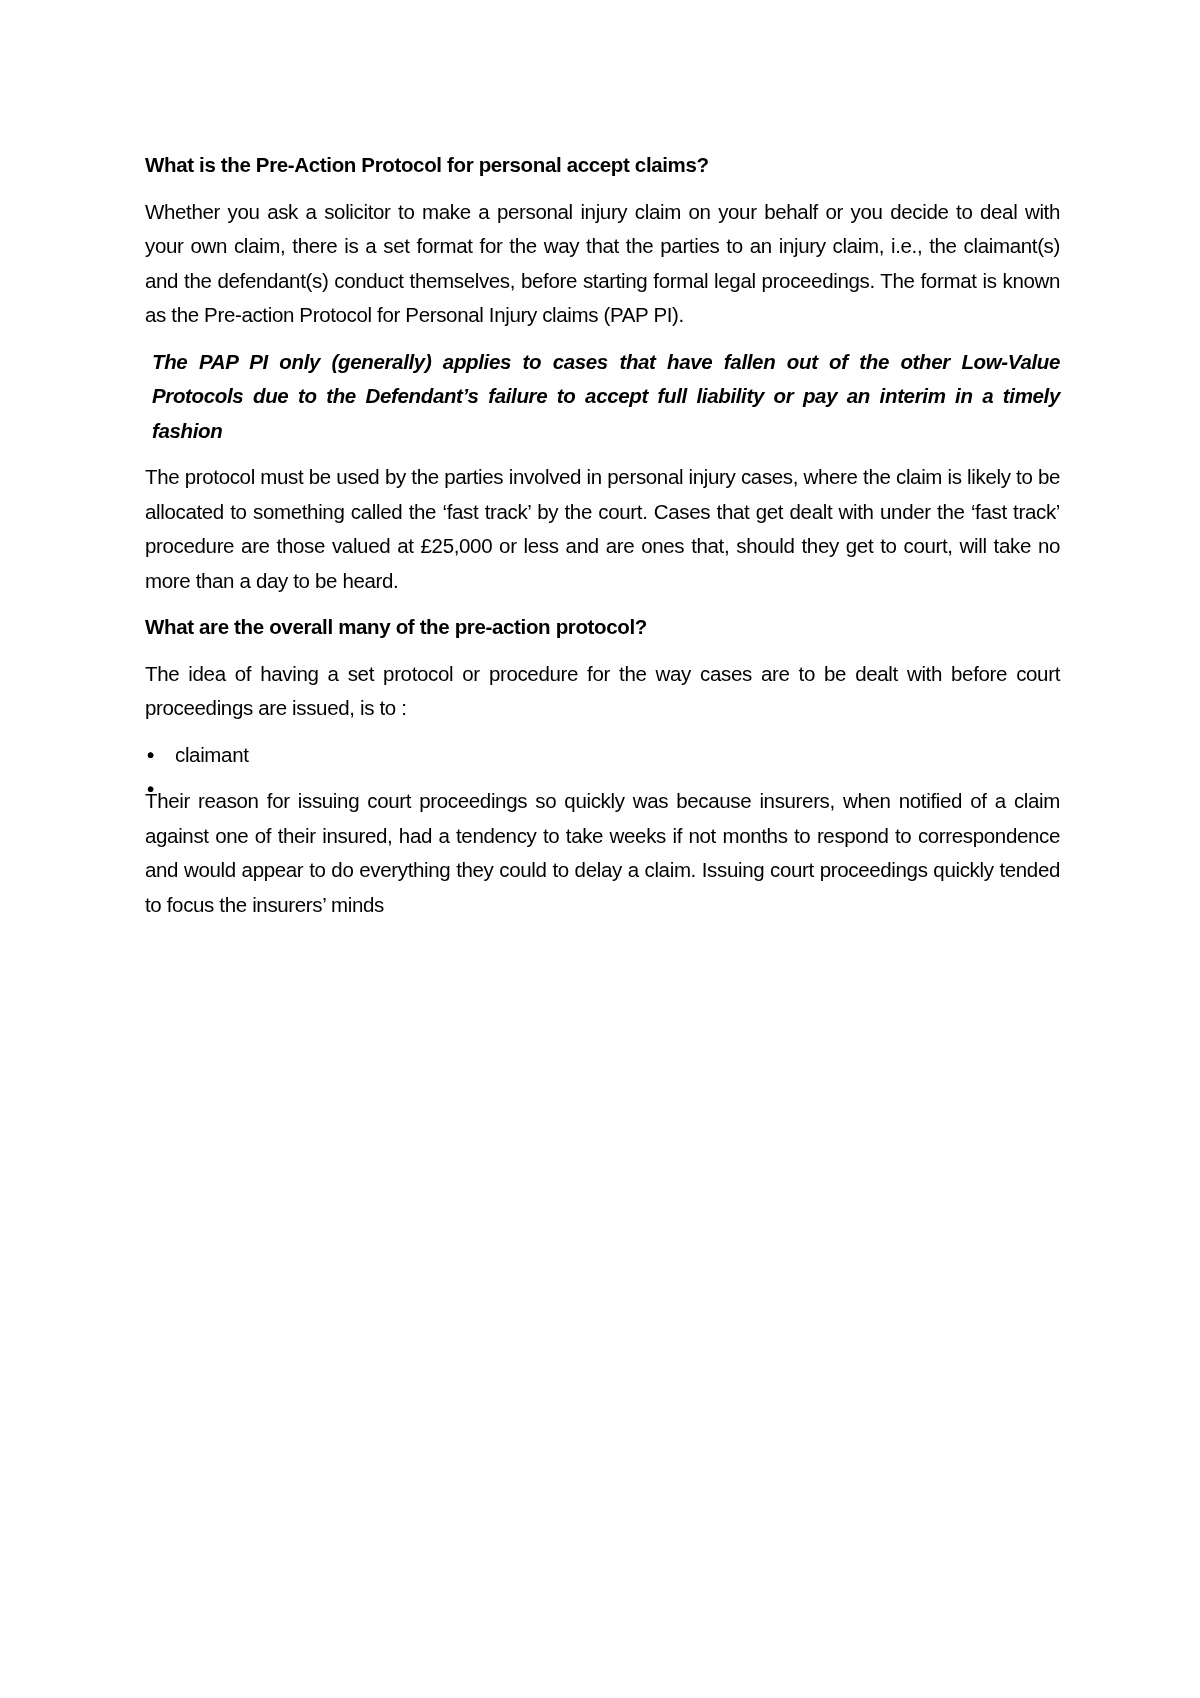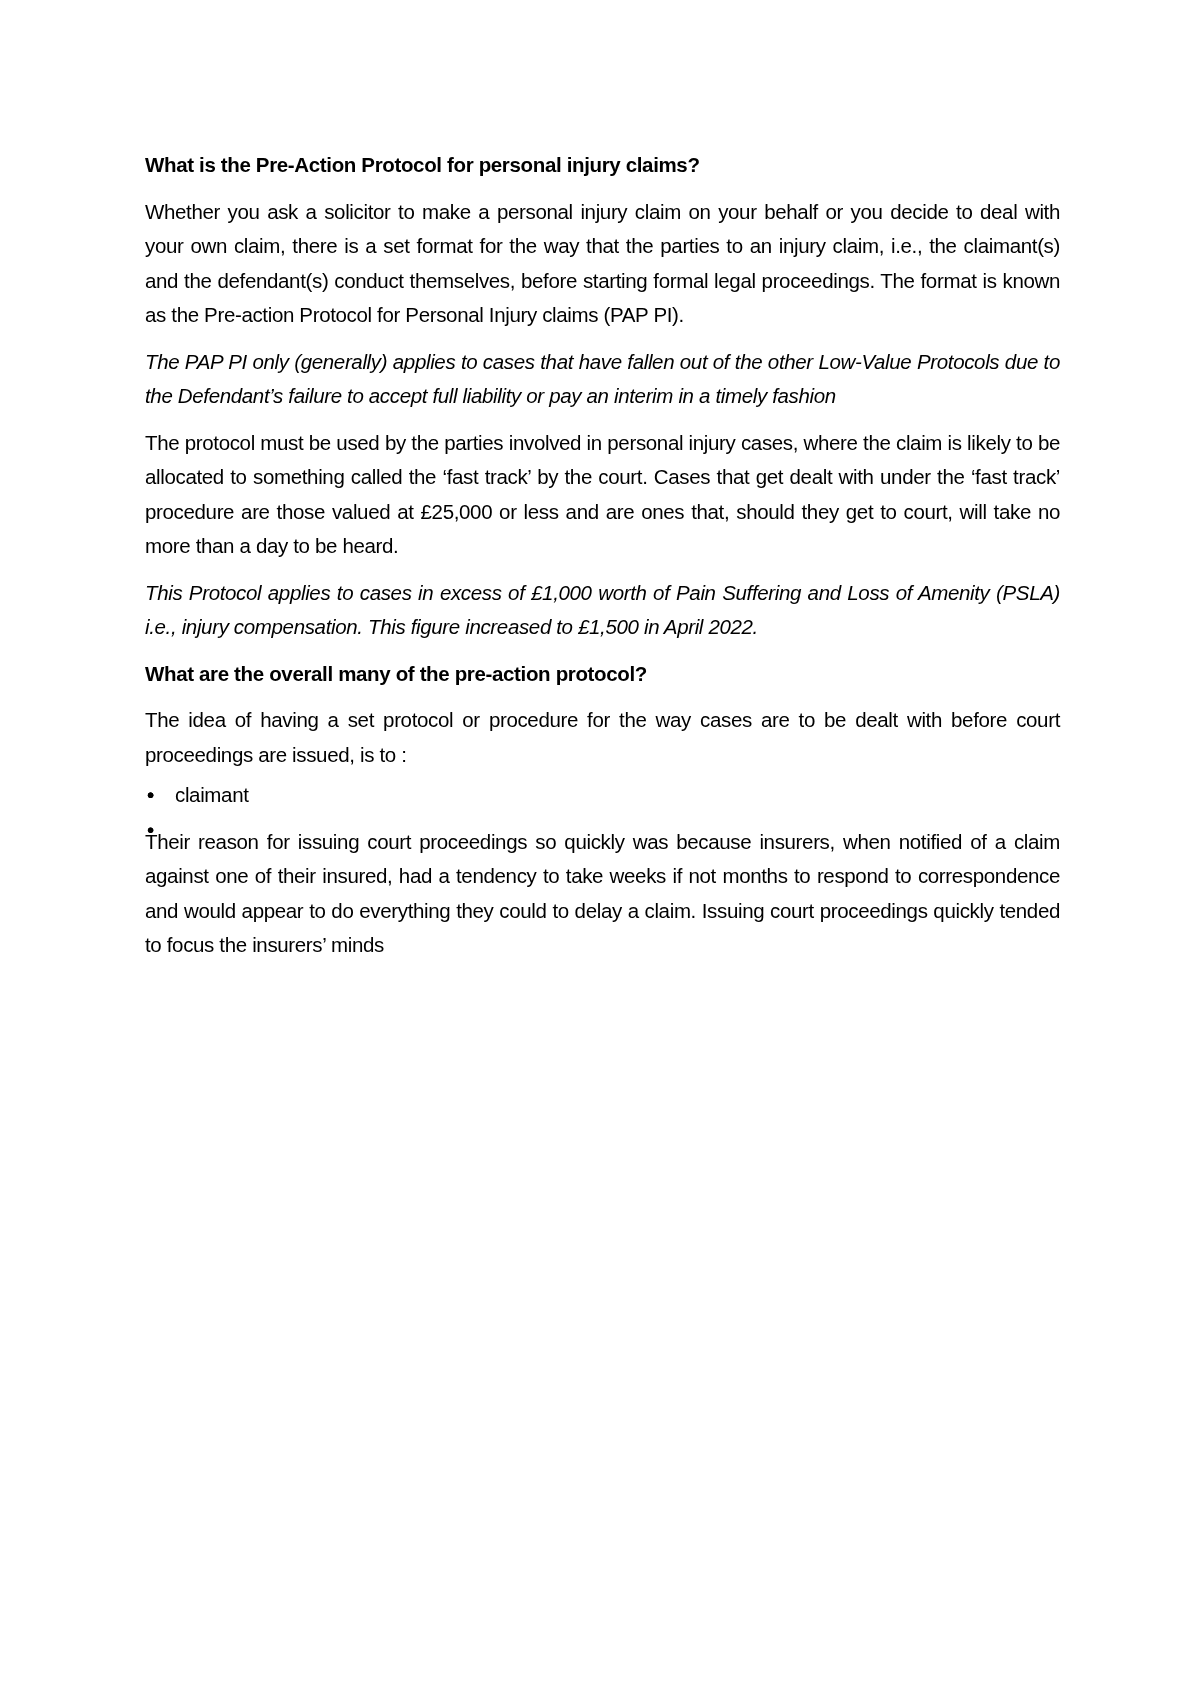--- a/index.html
+++ b/index.html
@@ -26,56 +26,55 @@
     }
     .heading {
       font-weight: bold;
       margin: 0 0 12px 0;
     }
     p {
       margin: 0 0 12px 0;
       text-align: justify;
     }
     .bi {
-      font-weight: normal;
+      font-weight: bold;
       font-style: italic;
+      margin-left: 7px;
     }
     ul {
       margin: 0 0 12px 0;
       padding: 0;
       list-style: none;
     }
     li {
       position: relative;
       padding-left: 30px;
       text-align: justify;
     }
     li .bullet {
       position: absolute;
       left: 2px;
       top: 0;
       width: 20px;
     }
     .intro-list {
-      margin-bottom: 6px;
     }
   </style>
 </head>
 <body>
 
 <div class="page">
-  <div class="heading">What is the Pre-Action Protocol for personal injury claims?</div>
+  <div class="heading">What is the Pre-Action Protocol for personal accept claims?</div>
 
   <p>Whether you ask a solicitor to make a personal injury claim on your behalf or you decide to deal with your own claim, there is a set format for the way that the parties to an injury claim, i.e., the claimant(s) and the defendant(s) conduct themselves, before starting formal legal proceedings. The format is known as the Pre-action Protocol for Personal Injury claims (PAP PI).</p>
 
   <p class="bi">The PAP PI only (generally) applies to cases that have fallen out of the other Low-Value Protocols due to the Defendant’s failure to accept full liability or pay an interim in a timely fashion</p>
 
   <p>The protocol must be used by the parties involved in personal injury cases, where the claim is likely to be allocated to something called the ‘fast track’ by the court. Cases that get dealt with under the ‘fast track’ procedure are those valued at £25,000 or less and are ones that, should they get to court, will take no more than a day to be heard.</p>
 
-  <p class="bi">This Protocol applies to cases in excess of £1,000 worth of Pain Suffering and Loss of Amenity (PSLA)  i.e., injury compensation. This figure increased to £1,500 in April 2022.</p>
 
   <div class="heading">What are the overall many of the pre-action protocol?</div>
 
   <p class="intro-list">The idea of having a set protocol or procedure for the way cases are to be dealt with before court proceedings are issued, is to :</p>
 
   <ul>
     <li>
       <span class="bullet">•</span>
     </li>
     <li>

